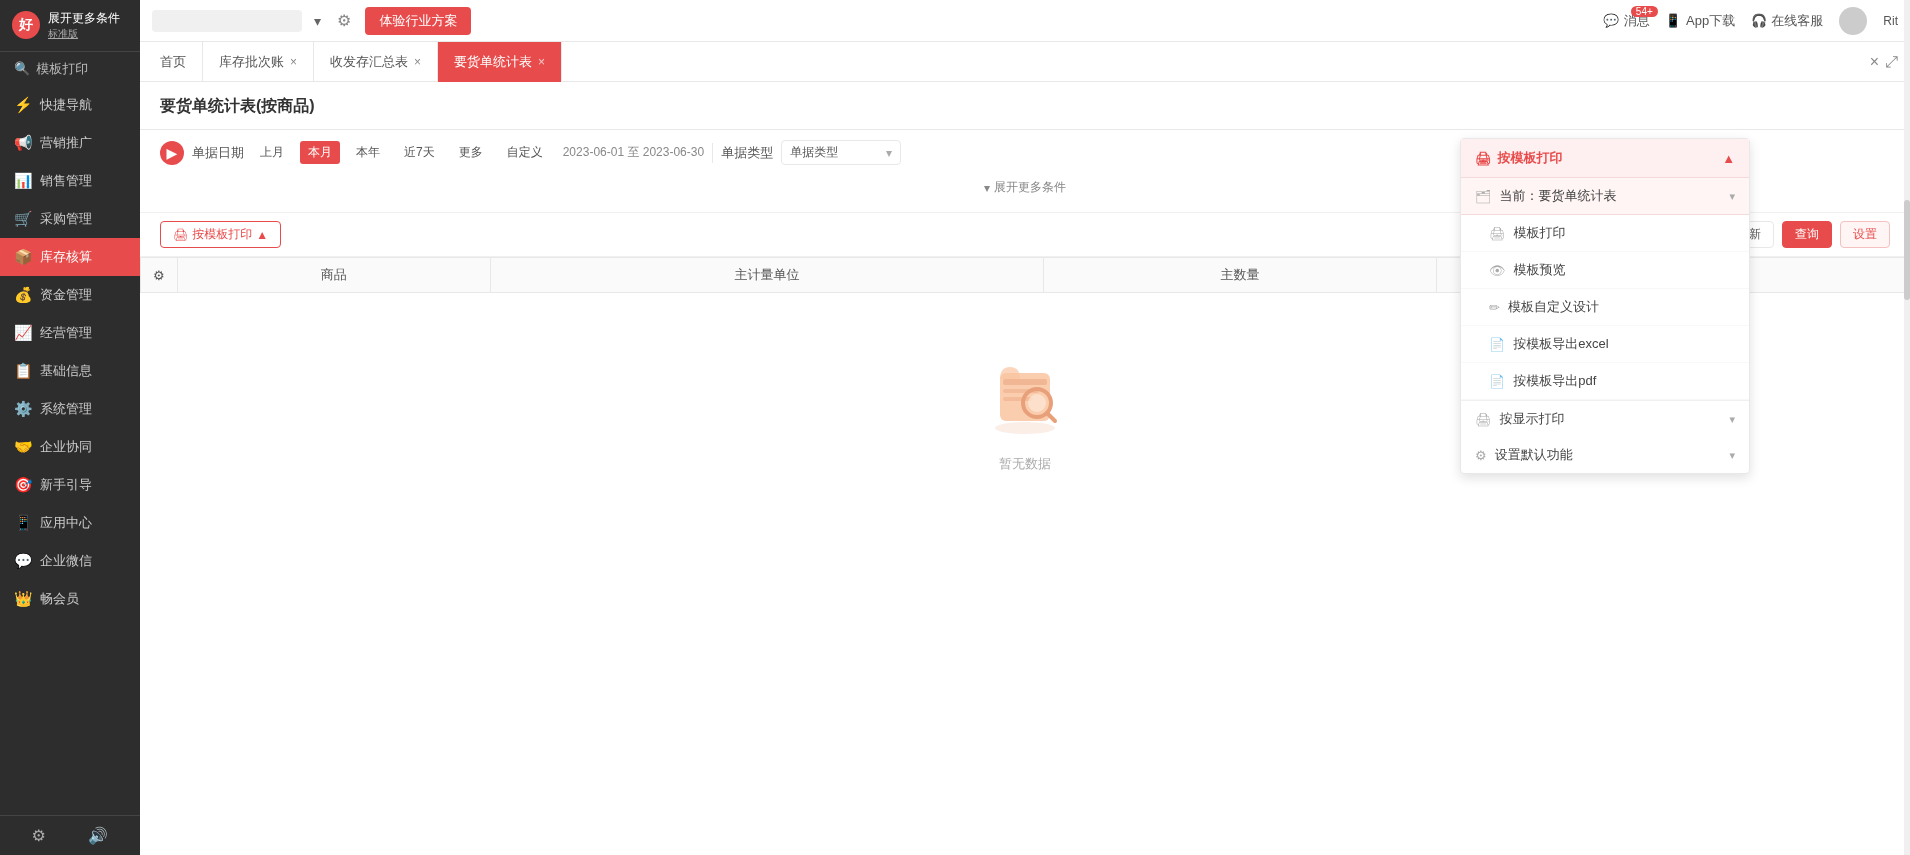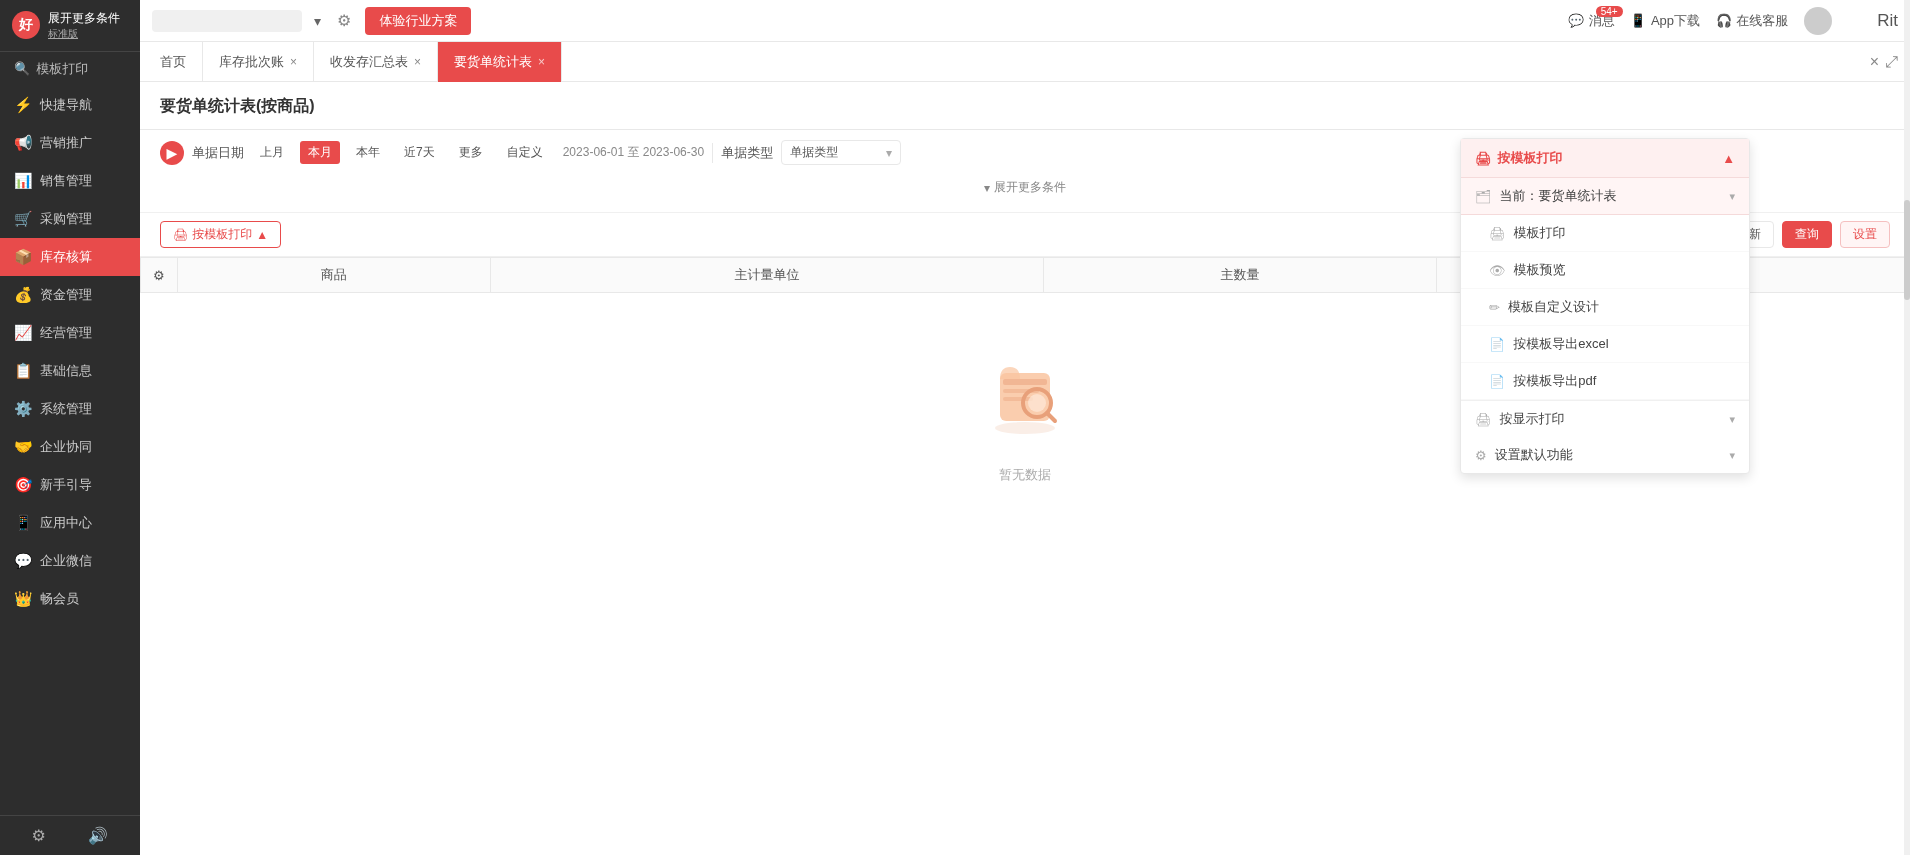--- a/index.html
+++ b/index.html
@@ -295,21 +295,21 @@
 
     
     .empty-state {
       display: flex;
       flex-direction: column;
       align-items: center;
       justify-content: center;
       padding: 60px 0;
       color: #aaa;
       font-size: 13px;
-      gap: 28px;
+      gap: 17px;
     }
 
     
     .dropdown-popup {
       position: fixed;
       top: 138px;
       right: 160px;
       width: 290px;
       background: #fff;
       border: 1px solid #e8e8e8;
@@ -482,21 +482,21 @@
       </div>
       <div class="topbar-right-item">
         <span>📱</span>
         <span>App下载</span>
       </div>
       <div class="topbar-right-item">
         <span>🎧</span>
         <span>在线客服</span>
       </div>
       <div class="avatar"></div>
-      <span style="color:#555; font-size:17px;margin-left:29px;">Rit</span>
+      <span style="color:#555; font-size:12px;">Rit</span>
     </div>
   </div>
 
   <div class="tabs">
     <div class="tab">
       <span>首页</span>
     </div>
     <div class="tab">
       <span>库存批次账</span>
       <span class="close-btn">×</span>

